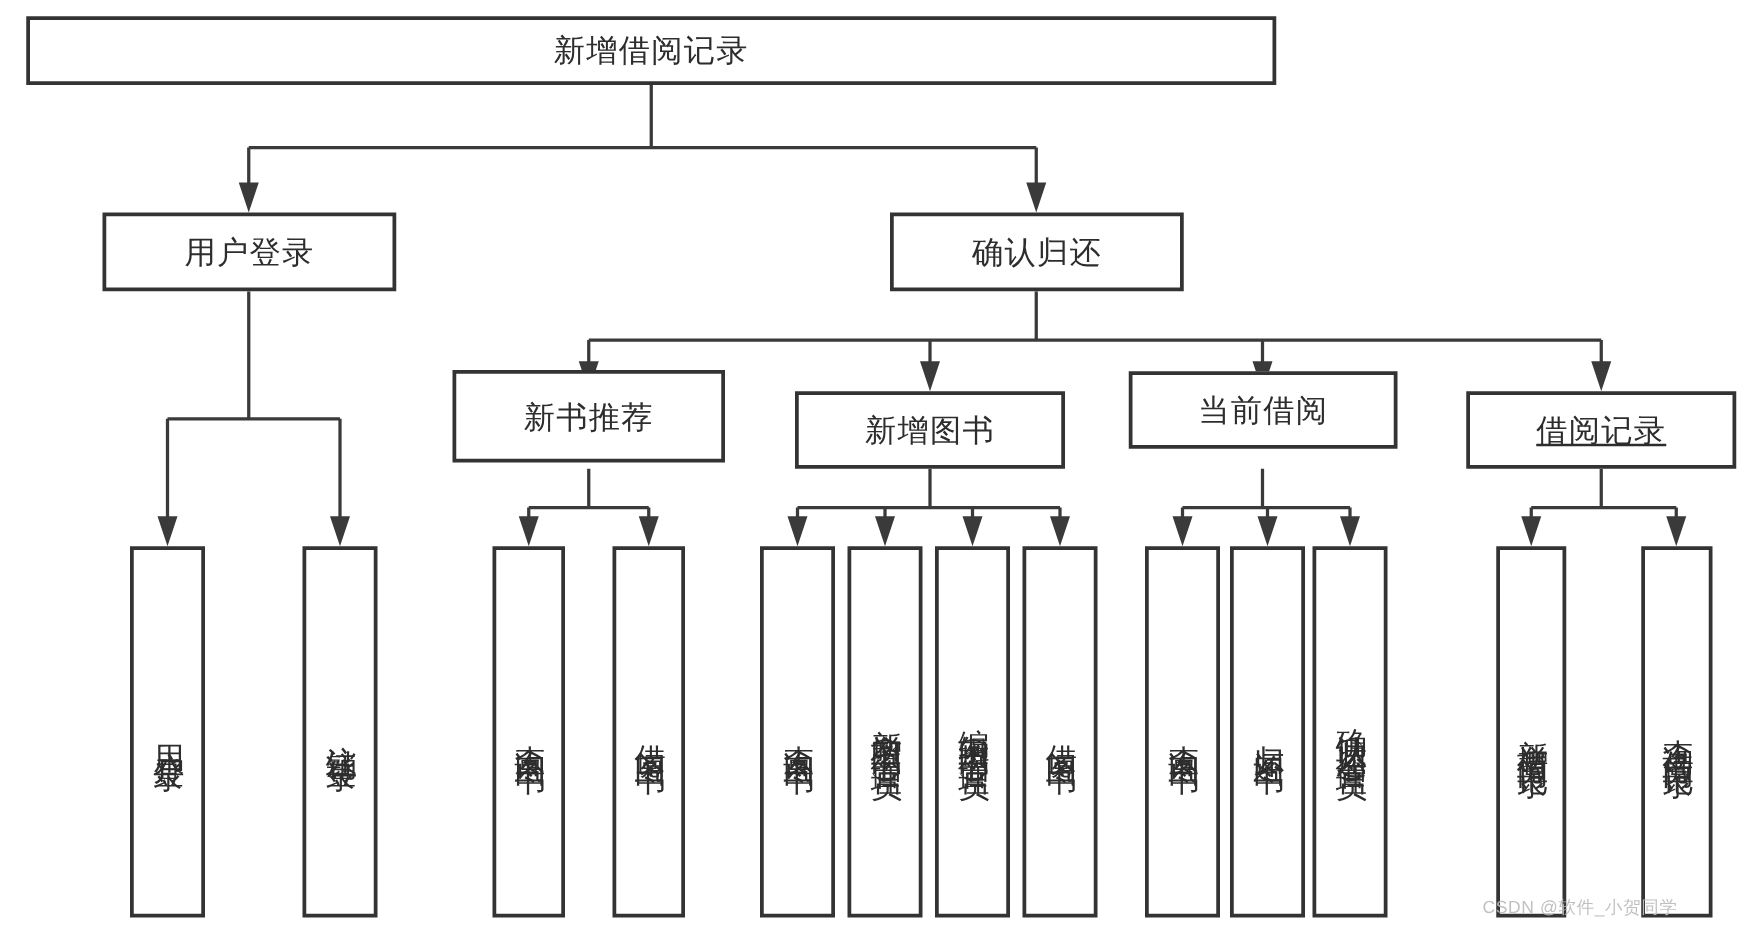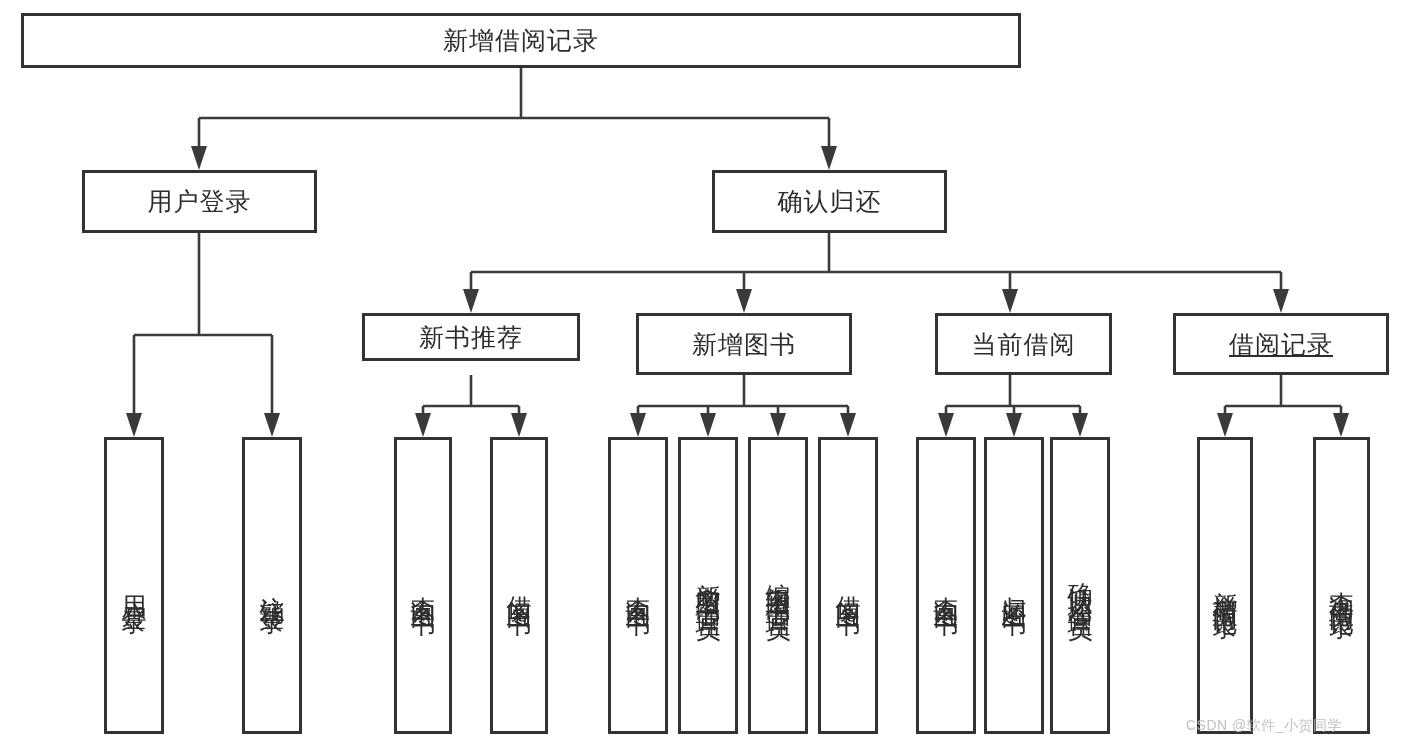--- a/index.html
+++ b/index.html
@@ -38,23 +38,23 @@
     writing-mode: vertical-rl;
     text-orientation: mixed;
     font-size: 25px;
     letter-spacing: 5px;
     line-height: 1;
   }
   
   #n-root           { left: 21px;   top: 13px;  width: 1000px; height: 55px; }
   #n-user-login     { left: 82px;   top: 170px; width: 235px;  height: 63px; }
   #n-book-mgmt      { left: 712px;  top: 170px; width: 235px;  height: 63px; }
-  #n-new-book       { left: 362px;  top: 313px; width: 218px;  height: 48px; text-align: center; }
+  #n-new-book       { left: 362px;  top: 296px; width: 218px;  height: 74px; text-align: center; }
   #n-book-borrow    { left: 636px;  top: 313px; width: 216px;  height: 62px; }
-  #n-current-borrow { left: 903px;  top: 313px; width: 177px;  height: 62px; margin-left: 32px; }
+  #n-current-borrow { left: 903px;  top: 297px; width: 215px;  height: 62px; }
   #n-borrow-record  { left: 1173px; top: 313px; width: 216px;  height: 62px; text-decoration: underline; }
   #n-ul-login       { left: 104px;  top: 437px; width: 60px;   height: 297px; }
   #n-ul-logout      { left: 242px;  top: 437px; width: 60px;   height: 297px; }
   #n-nb-query       { left: 394px;  top: 437px; width: 58px;   height: 297px; }
   #n-nb-borrow      { left: 490px;  top: 437px; width: 58px;   height: 297px; }
   #n-bb-query       { left: 608px;  top: 437px; width: 60px;   height: 297px; }
   #n-bb-add         { left: 678px;  top: 437px; width: 60px;   height: 297px; }
   #n-bb-edit        { left: 748px;  top: 437px; width: 60px;   height: 297px; }
   #n-bb-borrow      { left: 818px;  top: 437px; width: 60px;   height: 297px; }
   #n-cb-query       { left: 916px;  top: 437px; width: 60px;   height: 297px; }

